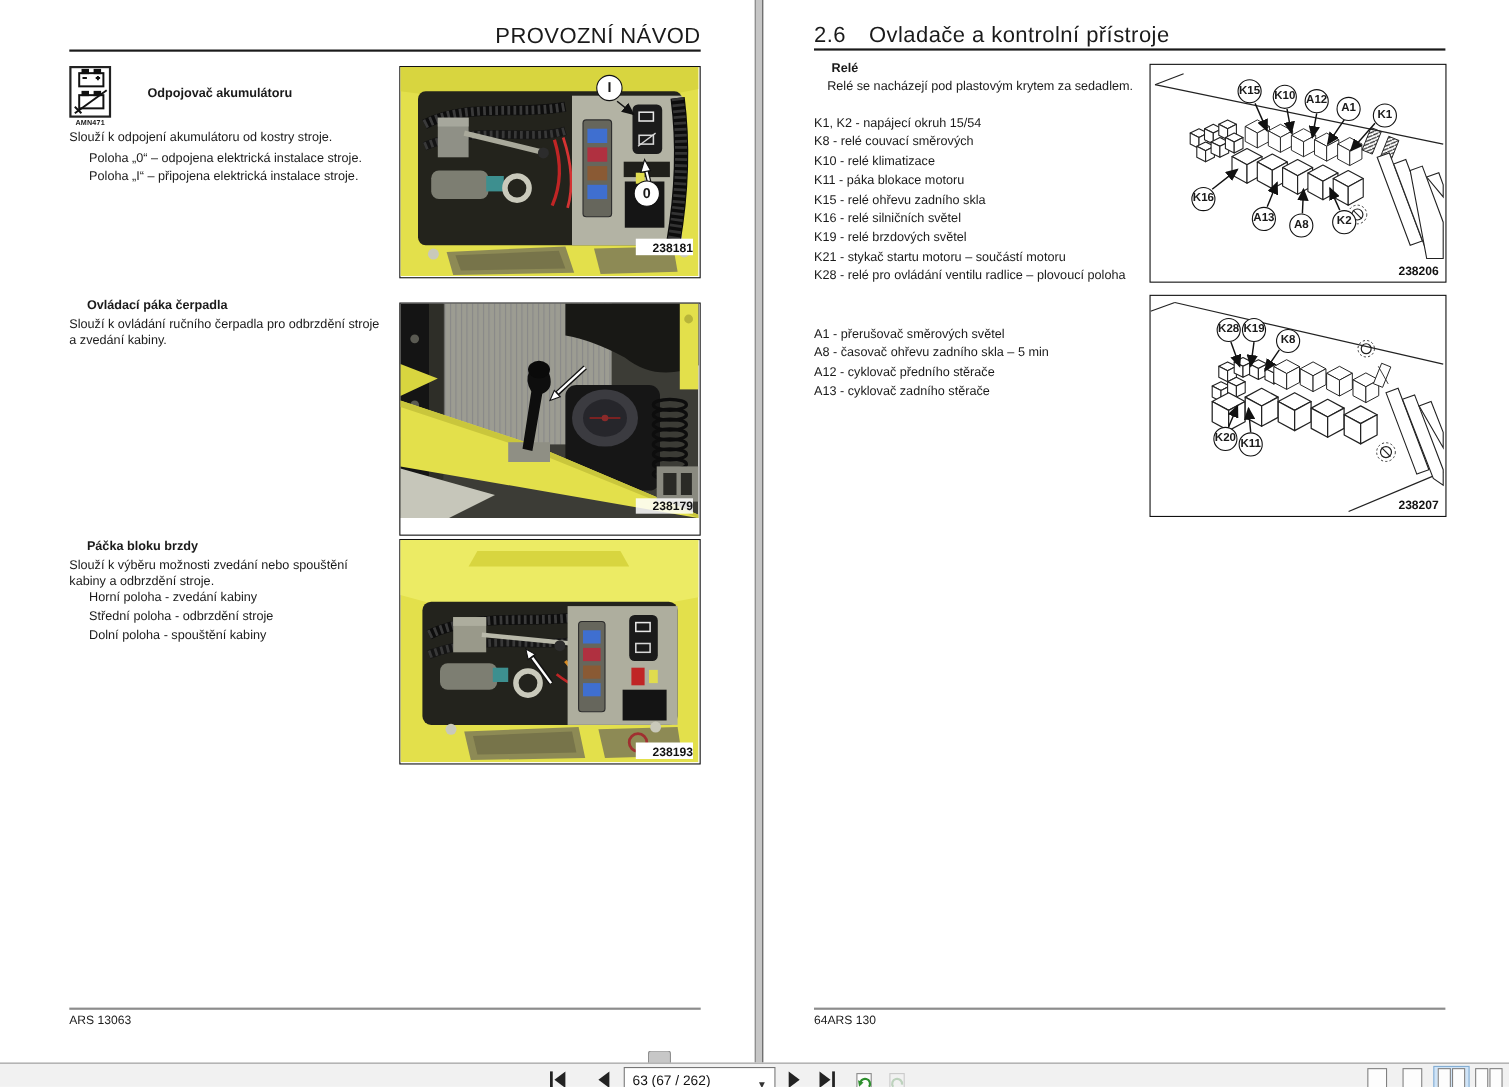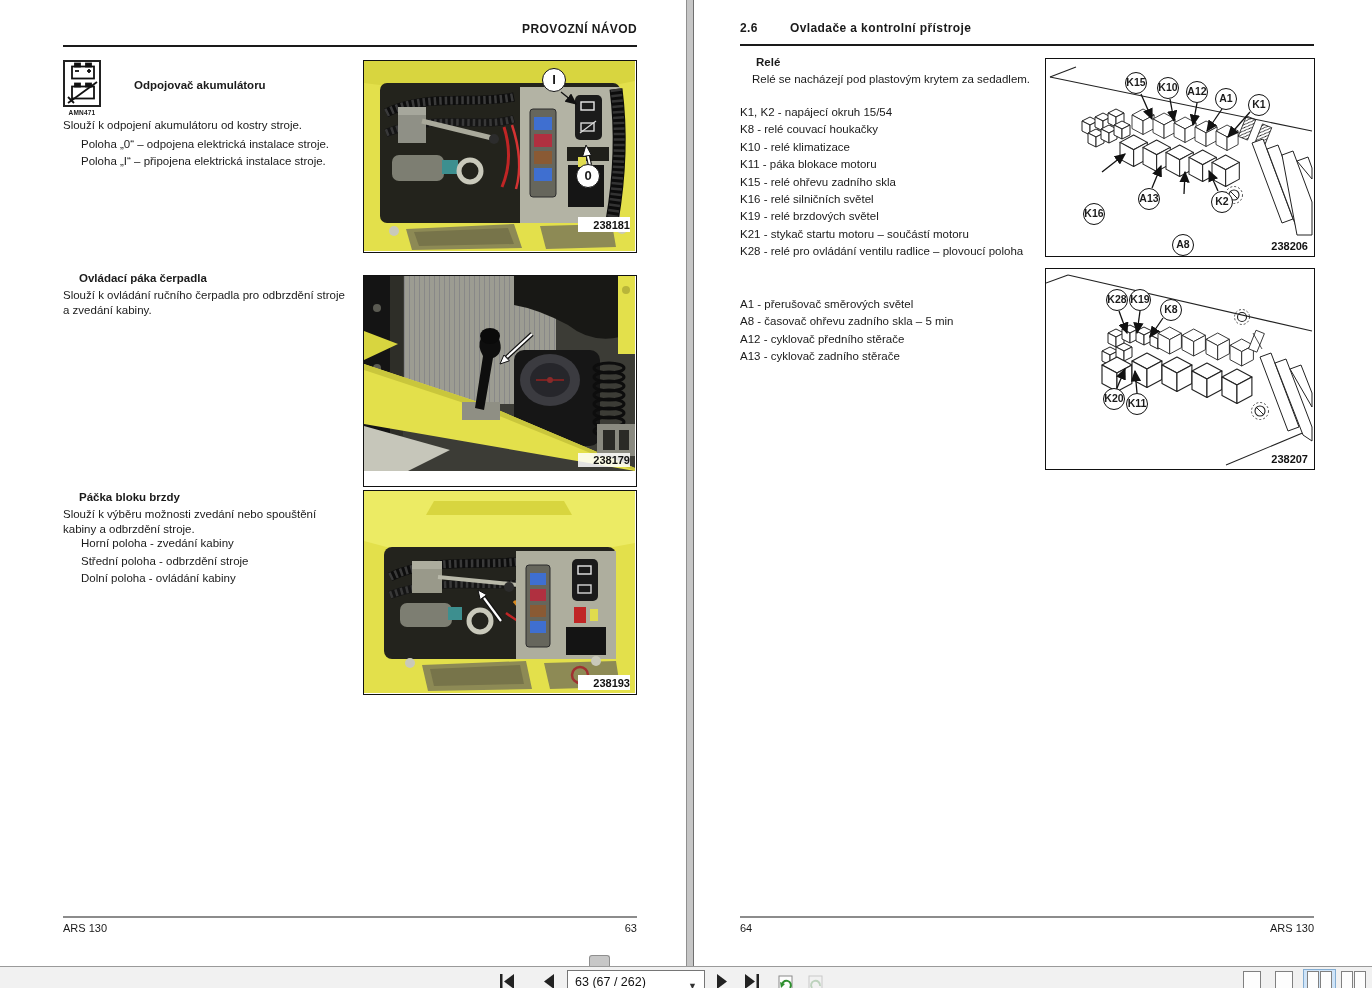--- a/index.html
+++ b/index.html
@@ -3,27 +3,27 @@
 <meta charset="utf-8">
 <style>
   html,body{margin:0;padding:0;width:1372px;height:988px;overflow:hidden;background:#ffffff;
     font-family:"Liberation Sans",sans-serif;color:#1a1a1a;}
   .page{position:absolute;top:0;height:966px;background:#fff;}
   #page-left{left:0;width:686px;}
   #page-right{left:694px;width:678px;}
   #page-divider{position:absolute;left:686px;top:0;width:8px;height:966px;
     background:linear-gradient(90deg,#8f8f8f 0 1px,#c6c6c6 1px 7px,#6f6f6f 7px 8px);}
   .abs{position:absolute;}
-  .doc-header{font-size:12px;font-weight:bold;letter-spacing:.4px;}
+  .doc-header{font-size:20px;font-weight:normal;letter-spacing:.4px;}
   .rule-dark{height:2px;background:#1a1a1a;}
   .rule-gray{height:2px;background:#8c8c8c;}
   .sec-title{font-size:11.5px;font-weight:bold;padding-left:16px;}
   .body-text{font-size:11.5px;line-height:14.5px;}
   .line-item{font-size:11.5px;line-height:17.4px;white-space:nowrap;}
-  .footer-row{display:flex;justify-content:space-between;font-size:11px;}
+  .footer-row{display:flex;font-size:11px;}
   .figure{border:1.3px solid #111;box-sizing:border-box;}
   .figure svg{display:block;}
   .callout{position:absolute;width:22px;height:22px;border:1.7px solid #111;border-radius:50%;
     background:#fff;box-sizing:border-box;text-align:center;font-size:10.5px;font-weight:bold;
     line-height:19px;z-index:5;}
   .callout.big{width:24px;height:24px;font-size:13px;line-height:21px;}
   .icon-box{border:2px solid #222;box-sizing:border-box;background:#fff;}
   .icon-code{font-size:6.5px;font-weight:bold;text-align:center;letter-spacing:.2px;}
   svg text{font-family:"Liberation Sans",sans-serif;}
   .figno{font-size:11px;font-weight:bold;fill:#111;}
@@ -178,21 +178,21 @@
       <polygon points="136,88 145.3,84.8 139.9,79" fill="#fff" stroke="#111" stroke-width="1"></polygon>
       <rect x="214" y="177" width="52" height="14" fill="#fff" opacity="0.85"></rect>
       <text class="figno" x="266" y="188" text-anchor="end">238179</text>
     </svg>
   </div>
 
   <div class="abs sec-title" style="left:63px;top:491px;">Páčka bloku brzdy</div>
   <div class="abs body-text" style="left:63px;top:507px;width:288px;">Slouží k výběru možnosti zvedání nebo spouštění kabiny a odbrzdění stroje.</div>
   <div class="abs body-text" style="left:81px;top:536px;width:280px;">Horní poloha - zvedání kabiny</div>
   <div class="abs body-text" style="left:81px;top:554px;width:280px;">Střední poloha - odbrzdění stroje</div>
-  <div class="abs body-text" style="left:81px;top:571px;width:280px;">Dolní poloha - ovládání kabiny</div>
+  <div class="abs body-text" style="left:81px;top:571px;width:280px;">Dolní poloha - spouštění kabiny</div>
 
   <div class="abs figure" style="left:363px;top:490px;width:274px;height:205px;">
     <svg width="271" height="202" viewBox="0 0 271 202">
       <rect width="271" height="202" fill="#e3e04b"></rect>
       <path d="M0,0 H271 V52 L238,58 H30 L0,50 Z" fill="#eceb64"></path>
       <path d="M70,10 h130 l8,14 h-146 Z" fill="#d8d53f"></path>
       <rect x="20" y="56" width="232" height="112" rx="8" fill="#23231d"></rect>
       <path d="M26,86 C70,64 130,78 170,68" stroke="#0d0d0d" stroke-width="9" fill="none"></path>
       <path d="M26,104 C80,84 130,100 168,90" stroke="#141414" stroke-width="8" fill="none"></path>
       <path d="M26,86 C70,64 130,78 170,68" stroke="#3a3a3a" stroke-width="8" fill="none" stroke-dasharray="2.5 3"></path>
@@ -242,21 +242,21 @@
 <div class="page" id="page-right">
   <div class="abs doc-header" style="left:46px;top:21px;">2.6</div>
   <div class="abs doc-header" style="left:96px;top:21px;">Ovladače a kontrolní přístroje</div>
   <div class="abs rule-dark" style="left:46px;top:44px;width:574px;"></div>
 
   <div class="abs sec-title" style="left:46px;top:56px;">Relé</div>
   <div class="abs body-text" style="left:46px;top:72px;width:310px;padding-left:12px;">Relé se nacházejí pod plastovým krytem za sedadlem.</div>
 
   <div class="abs" style="left:46px;top:104px;width:330px;">
     <div class="line-item">K1, K2 - napájecí okruh 15/54</div>
-    <div class="line-item">K8 - relé couvací houkačky</div>
+    <div class="line-item">K8 - relé couvací směrových</div>
     <div class="line-item">K10 - relé klimatizace</div>
     <div class="line-item">K11 - páka blokace motoru</div>
     <div class="line-item">K15 - relé ohřevu zadního skla</div>
     <div class="line-item">K16 - relé silničních světel</div>
     <div class="line-item">K19 - relé brzdových světel</div>
     <div class="line-item">K21 - stykač startu motoru – součástí motoru</div>
     <div class="line-item">K28 - relé pro ovládání ventilu radlice – plovoucí poloha</div>
   </div>
 
   <div class="abs" style="left:46px;top:296px;width:330px;">
@@ -328,23 +328,23 @@
         <line x1="138" y1="135" x2="139" y2="113" marker-end="url(#ah-d1)"></line>
         <line x1="172" y1="132" x2="163" y2="112" marker-end="url(#ah-d1)"></line>
       </g>
       <text class="figno" x="262" y="191" text-anchor="end">238206</text>
     </svg>
     <div class="callout" style="left:79px;top:13px;">K15</div>
     <div class="callout" style="left:111px;top:18px;">K10</div>
     <div class="callout" style="left:140px;top:22px;">A12</div>
     <div class="callout" style="left:169px;top:29px;">A1</div>
     <div class="callout" style="left:202px;top:35px;">K1</div>
-    <div class="callout" style="left:37px;top:111px;margin-top:33px;">K16</div>
+    <div class="callout" style="left:37px;top:111px;">K16</div>
     <div class="callout" style="left:92px;top:129px;">A13</div>
-    <div class="callout" style="left:126px;top:135px;margin-top:40px;">A8</div>
+    <div class="callout" style="left:126px;top:135px;">A8</div>
     <div class="callout" style="left:165px;top:132px;">K2</div>
   </div>
 
   <div class="abs figure" style="left:351px;top:268px;width:270px;height:202px;background:#fff;">
     <svg width="267" height="199" viewBox="0 0 267 199">
       <defs>
         <marker id="ah-d2" markerWidth="10" markerHeight="8" refX="8" refY="4" orient="auto">
           <polygon points="0,0 9,4 0,8" fill="#111"></polygon>
         </marker>
         <g id="cbB">

